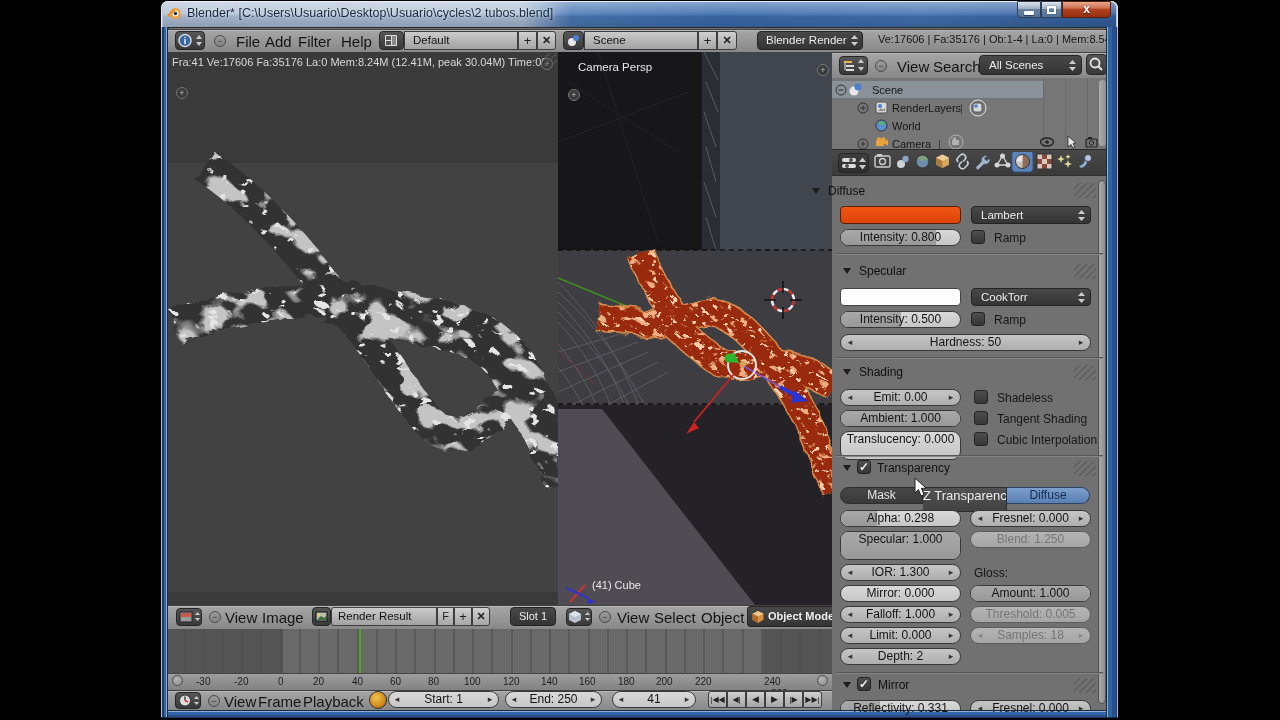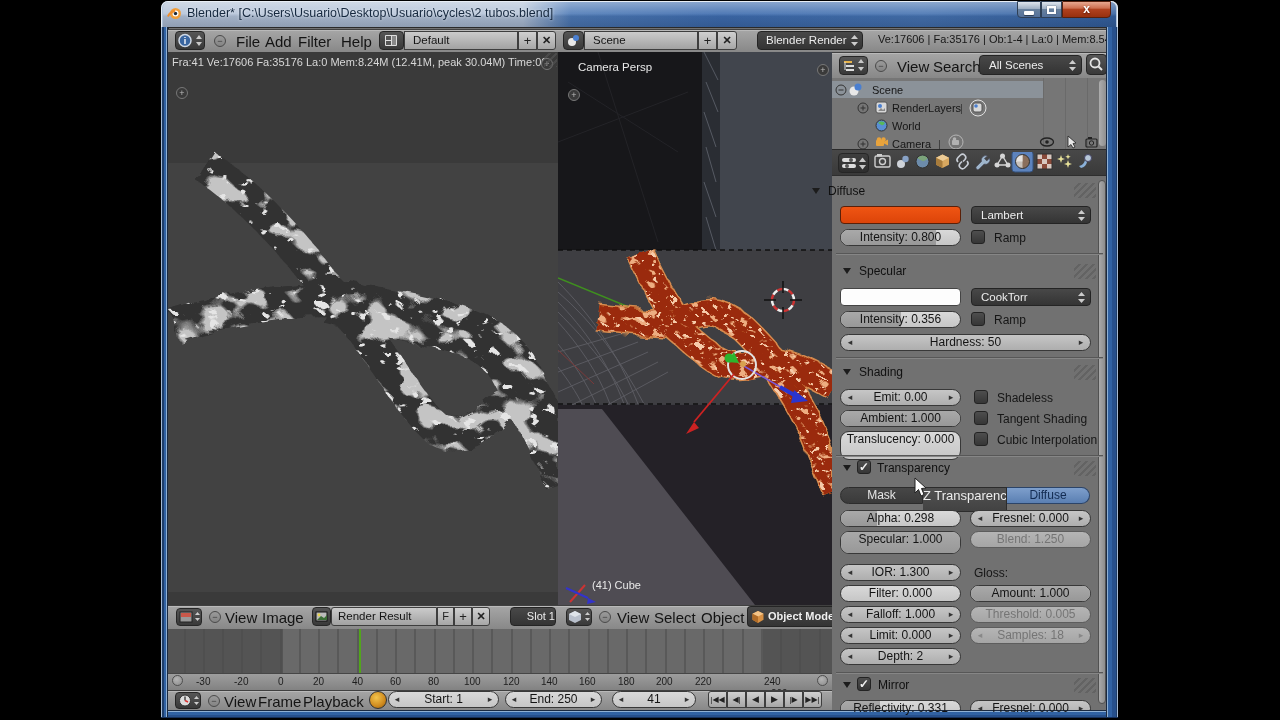--- a/index.html
+++ b/index.html
@@ -237,21 +237,21 @@
 <div class="abs mtxt" style="left:262px;top:609px">Image</div>
 <div class="abs dkbtn" style="left:312px;top:607px;width:19px;height:19px"><svg width="17" height="17" viewBox="0 0 17 17">
       <rect x="3" y="4" width="11" height="9" fill="#bbb" stroke="#111"></rect>
       <circle cx="6" cy="7" r="1.4" fill="#e8d44c"></circle>
       <path d="M4 12 l4-4 3 2 3-3 0 5z" fill="#3a6e35"></path>
     </svg></div>
 <div class="abs ltfld" style="left:331px;top:607px;width:106px;height:19px;line-height:17px;padding-left:6px;border-radius:3px 0 0 3px;font-size:11.5px">Render Result</div>
 <div class="abs ltbtn" style="left:437px;top:607px;width:17px;height:19px;font-size:11px;line-height:17px">F</div>
 <div class="abs ltbtn" style="left:454px;top:607px;width:18px;height:19px;font-size:13px;line-height:17px">+</div>
 <div class="abs ltbtn" style="left:472px;top:607px;width:18px;height:19px;border-radius:0 3px 3px 0;font-size:11px;line-height:17px;font-weight:bold">✕</div>
-<div class="abs dkfld" style="left:510px;top:607px;width:46px;height:19px;line-height:17px;text-align:right;font-size:11px">Slot 1</div>
+<div class="abs dkfld" style="left:510px;top:607px;width:46px;height:19px;line-height:17px;text-align:center;font-size:11px">Slot 1</div>
 
 <div class="abs hdrbar" style="left:558px;top:605px;width:274px;height:24px"></div>
 <div class="abs dkbtn" style="left:566px;top:608px;width:26px;height:18px"><svg width="24" height="16" viewBox="0 0 24 16">
       <path d="M8 2 l6 3 0 6 -6 3 -6-3 0-6z" fill="#b9c0cc"></path>
       <path d="M8 2 l6 3 -6 3 -6-3z" fill="#dfe4ea"></path>
       <path d="M18 6 l2.5-3 2.5 3z" fill="#ccc"></path>
       <path d="M18 9 l2.5 3 2.5-3z" fill="#ccc"></path>
     </svg></div>
 <div class="abs circbtn" style="left:599px;top:611px">−</div>
 <div class="abs mtxt" style="left:617px;top:609px">View</div>
@@ -521,21 +521,21 @@
 <div class="abs cblab" style="left:994px;top:231px">Ramp</div>
 <div class="abs sep" style="left:836px;top:253px;width:267px"></div>
 
 <div class="abs shead" style="left:843px;top:264px"><span class="tri"></span>Specular</div>
 <div class="abs hatch" style="left:1074px;top:264px;width:22px;height:15px;opacity:.5"></div>
 <div class="abs" style="left:840px;top:288px;width:121px;height:18px;border-radius:4px;border:1px solid #444;background:#fdfdfd"></div>
 <div class="abs dkfld" style="left:971px;top:288px;width:120px;height:18px;line-height:16px;padding-left:9px">CookTorr<svg class="abs" style="right:4px;top:2px" width="9" height="13" viewBox="0 0 9 13">
       <path d="M1 5 l3.5-4 3.5 4z" fill="#ccc"></path>
       <path d="M1 8 l3.5 4 3.5-4z" fill="#ccc"></path>
     </svg></div>
-<div class="abs sl" style="left:840px;top:311px;width:121px;height:17px"><div class="slf" style="width:50%"></div><span class="slt">Intensity: 0.356</span></div>
+<div class="abs sl" style="left:840px;top:311px;width:121px;height:17px"><div class="slf" style="width:50%"></div><span class="slt">Intensity: 0.500</span></div>
 <div class="abs cb" style="left:971px;top:312px"></div>
 <div class="abs cblab" style="left:994px;top:313px">Ramp</div>
 <div class="abs sl" style="left:840px;top:334px;width:251px;height:17px;background:linear-gradient(#c6c6c6,#aeaeae)"><span class="sla" style="left:3px">◂</span><span class="slt">Hardness: 50</span><span class="sla" style="right:3px">▸</span></div>
 <div class="abs sep" style="left:836px;top:357px;width:267px"></div>
 
 <div class="abs shead" style="left:843px;top:365px"><span class="tri"></span>Shading</div>
 <div class="abs hatch" style="left:1074px;top:365px;width:22px;height:15px;opacity:.5"></div>
 <div class="abs sl" style="left:840px;top:389px;width:121px;height:17px;background:linear-gradient(#c6c6c6,#aeaeae)"><span class="sla" style="left:3px">◂</span><span class="slt">Emit: 0.00</span><span class="sla" style="right:3px">▸</span></div>
 <div class="abs cb" style="left:974px;top:390px"></div>
 <div class="abs cblab" style="left:997px;top:391px">Shadeless</div>
@@ -551,25 +551,25 @@
 <div class="abs cb" style="left:857px;top:460px">
     <div class="cbk">✓</div>
   </div>
 <div class="abs shead" style="left:877px;top:461px">Transparency</div>
 <div class="abs hatch" style="left:1074px;top:461px;width:22px;height:15px;opacity:.5"></div>
 <div class="abs" style="left:840px;top:487px;width:83px;height:17px;border-radius:9px 0 0 9px;background:linear-gradient(#474747,#3a3a3a);border:1px solid #2c2c2c;color:#e6e6e6;font-size:12px;text-align:center;line-height:15px">Mask</div>
 <div class="abs" style="left:923px;top:487px;width:84px;height:25px;background:linear-gradient(#525252,#424242);border:1px solid #2c2c2c;border-left:none;color:#ececec;font-size:13px;text-align:right;line-height:15px;white-space:nowrap;overflow:hidden">Z Transparency</div>
 <div class="abs" style="left:1007px;top:487px;width:83px;height:17px;border-radius:0 9px 9px 0;background:linear-gradient(#7e9fcc,#5a7fb2);border:1px solid #2c4468;border-left:none;color:#132c52;font-size:12px;text-align:center;line-height:15px">Diffuse</div>
 <div class="abs sl" style="left:840px;top:510px;width:121px;height:17px"><div class="slf" style="width:30%"></div><span class="slt">Alpha: 0.298</span></div>
 <div class="abs sl" style="left:970px;top:510px;width:121px;height:17px;background:linear-gradient(#c6c6c6,#aeaeae)"><span class="sla" style="left:3px">◂</span><span class="slt">Fresnel: 0.000</span><span class="sla" style="right:3px">▸</span></div>
-<div class="abs sl" style="left:840px;top:531px;width:121px;height:23px"><div class="slf" style="width:100%"></div><span class="slt">Specular: 1.000</span></div>
+<div class="abs sl" style="left:840px;top:531px;width:121px;height:29px"><div class="slf" style="width:100%"></div><span class="slt">Specular: 1.000</span></div>
 <div class="abs sl" style="left:970px;top:531px;width:121px;height:17px;background:linear-gradient(#b5b5b5,#a5a5a5);color:#757575;border-color:#5d5d5d"><span class="slt">Blend: 1.250</span></div>
 <div class="abs sl" style="left:840px;top:564px;width:121px;height:17px;background:linear-gradient(#c6c6c6,#aeaeae)"><span class="sla" style="left:3px">◂</span><span class="slt">IOR: 1.300</span><span class="sla" style="right:3px">▸</span></div>
 <div class="abs cblab" style="left:974px;top:566px">Gloss:</div>
-<div class="abs sl" style="left:840px;top:585px;width:121px;height:17px"><span class="slt">Filter: 0.000</span></div>
+<div class="abs sl" style="left:840px;top:585px;width:121px;height:17px"><span class="slt">Mirror: 0.000</span></div>
 <div class="abs sl" style="left:970px;top:585px;width:121px;height:17px"><div class="slf" style="width:100%"></div><span class="slt">Amount: 1.000</span></div>
 <div class="abs sl" style="left:840px;top:606px;width:121px;height:17px;background:linear-gradient(#c6c6c6,#aeaeae)"><span class="sla" style="left:3px">◂</span><span class="slt">Falloff: 1.000</span><span class="sla" style="right:3px">▸</span></div>
 <div class="abs sl" style="left:970px;top:606px;width:121px;height:17px;background:linear-gradient(#b5b5b5,#a5a5a5);color:#757575;border-color:#5d5d5d"><span class="slt">Threshold: 0.005</span></div>
 <div class="abs sl" style="left:840px;top:627px;width:121px;height:17px;background:linear-gradient(#c6c6c6,#aeaeae)"><span class="sla" style="left:3px">◂</span><span class="slt">Limit: 0.000</span><span class="sla" style="right:3px">▸</span></div>
 <div class="abs sl" style="left:970px;top:627px;width:121px;height:17px;background:linear-gradient(#b5b5b5,#a5a5a5);color:#757575;border-color:#5d5d5d"><span class="sla" style="left:3px;color:#888">◂</span><span class="slt">Samples: 18</span><span class="sla" style="right:3px;color:#888">▸</span></div>
 <div class="abs sl" style="left:840px;top:648px;width:121px;height:17px;background:linear-gradient(#c6c6c6,#aeaeae)"><span class="sla" style="left:3px">◂</span><span class="slt">Depth: 2</span><span class="sla" style="right:3px">▸</span></div>
 <div class="abs sep" style="left:836px;top:672px;width:267px"></div>
 
 <div class="abs shead" style="left:843px;top:678px"><span class="tri"></span></div>
 <div class="abs cb" style="left:857px;top:677px">

